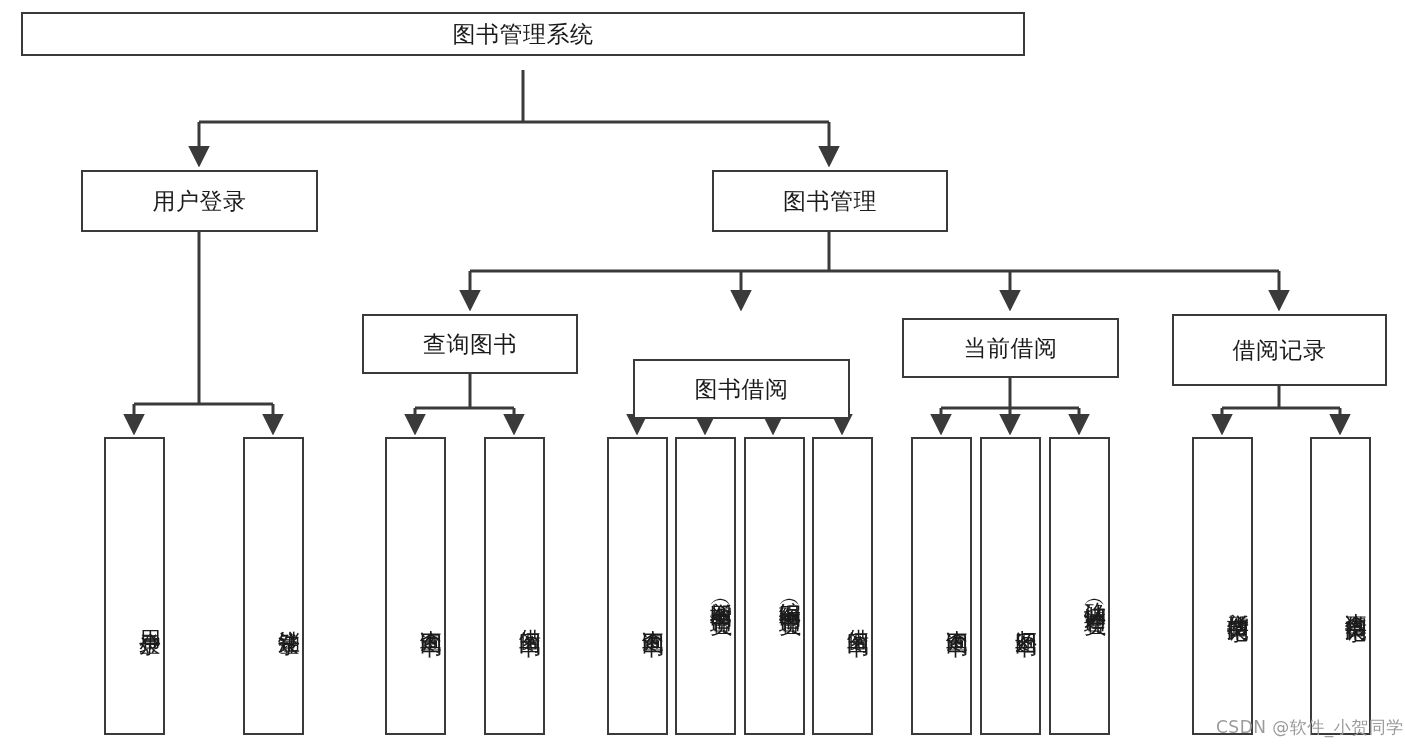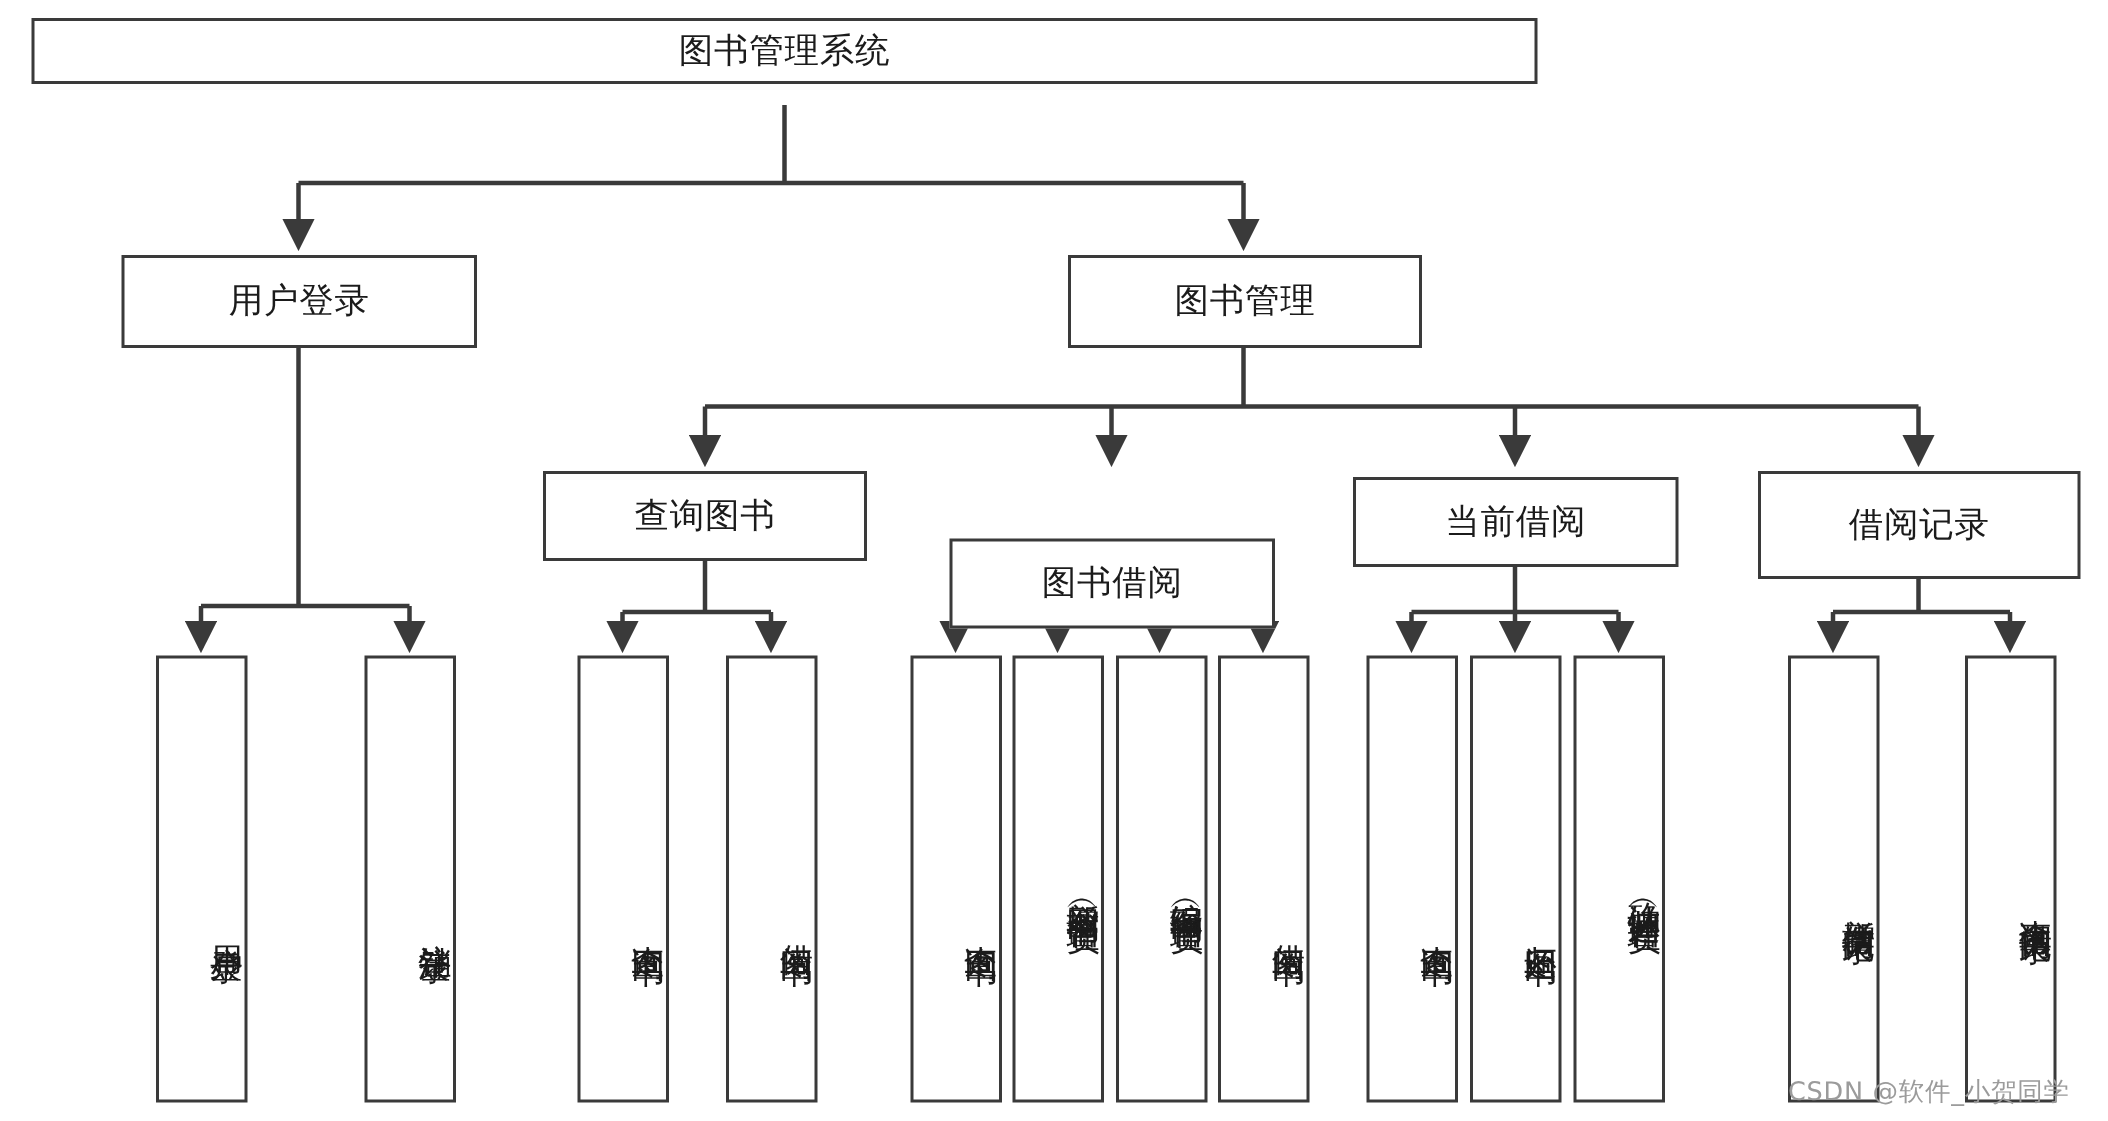--- a/index.html
+++ b/index.html
@@ -57,20 +57,21 @@
   }
   .node.vert.pad-mid {
     padding-top: 30px;
   }
   .watermark {
     position: absolute;
     font-size: 17px;
     color: #9b9b9b;
     white-space: nowrap;
     letter-spacing: 0.5px;
+    padding-left: 24px;
   }
 </style>
 </head>
 <body>
 
 <div id="canvas">
 
   <svg id="edges" viewBox="0 0 1405 747" width="1405" height="747" xmlns="http://www.w3.org/2000/svg">
     <defs>
       <marker id="arrow" viewBox="0 0 10 10" refX="8.4" refY="5" markerWidth="7.2" markerHeight="7.2" orient="auto-start-reverse">

